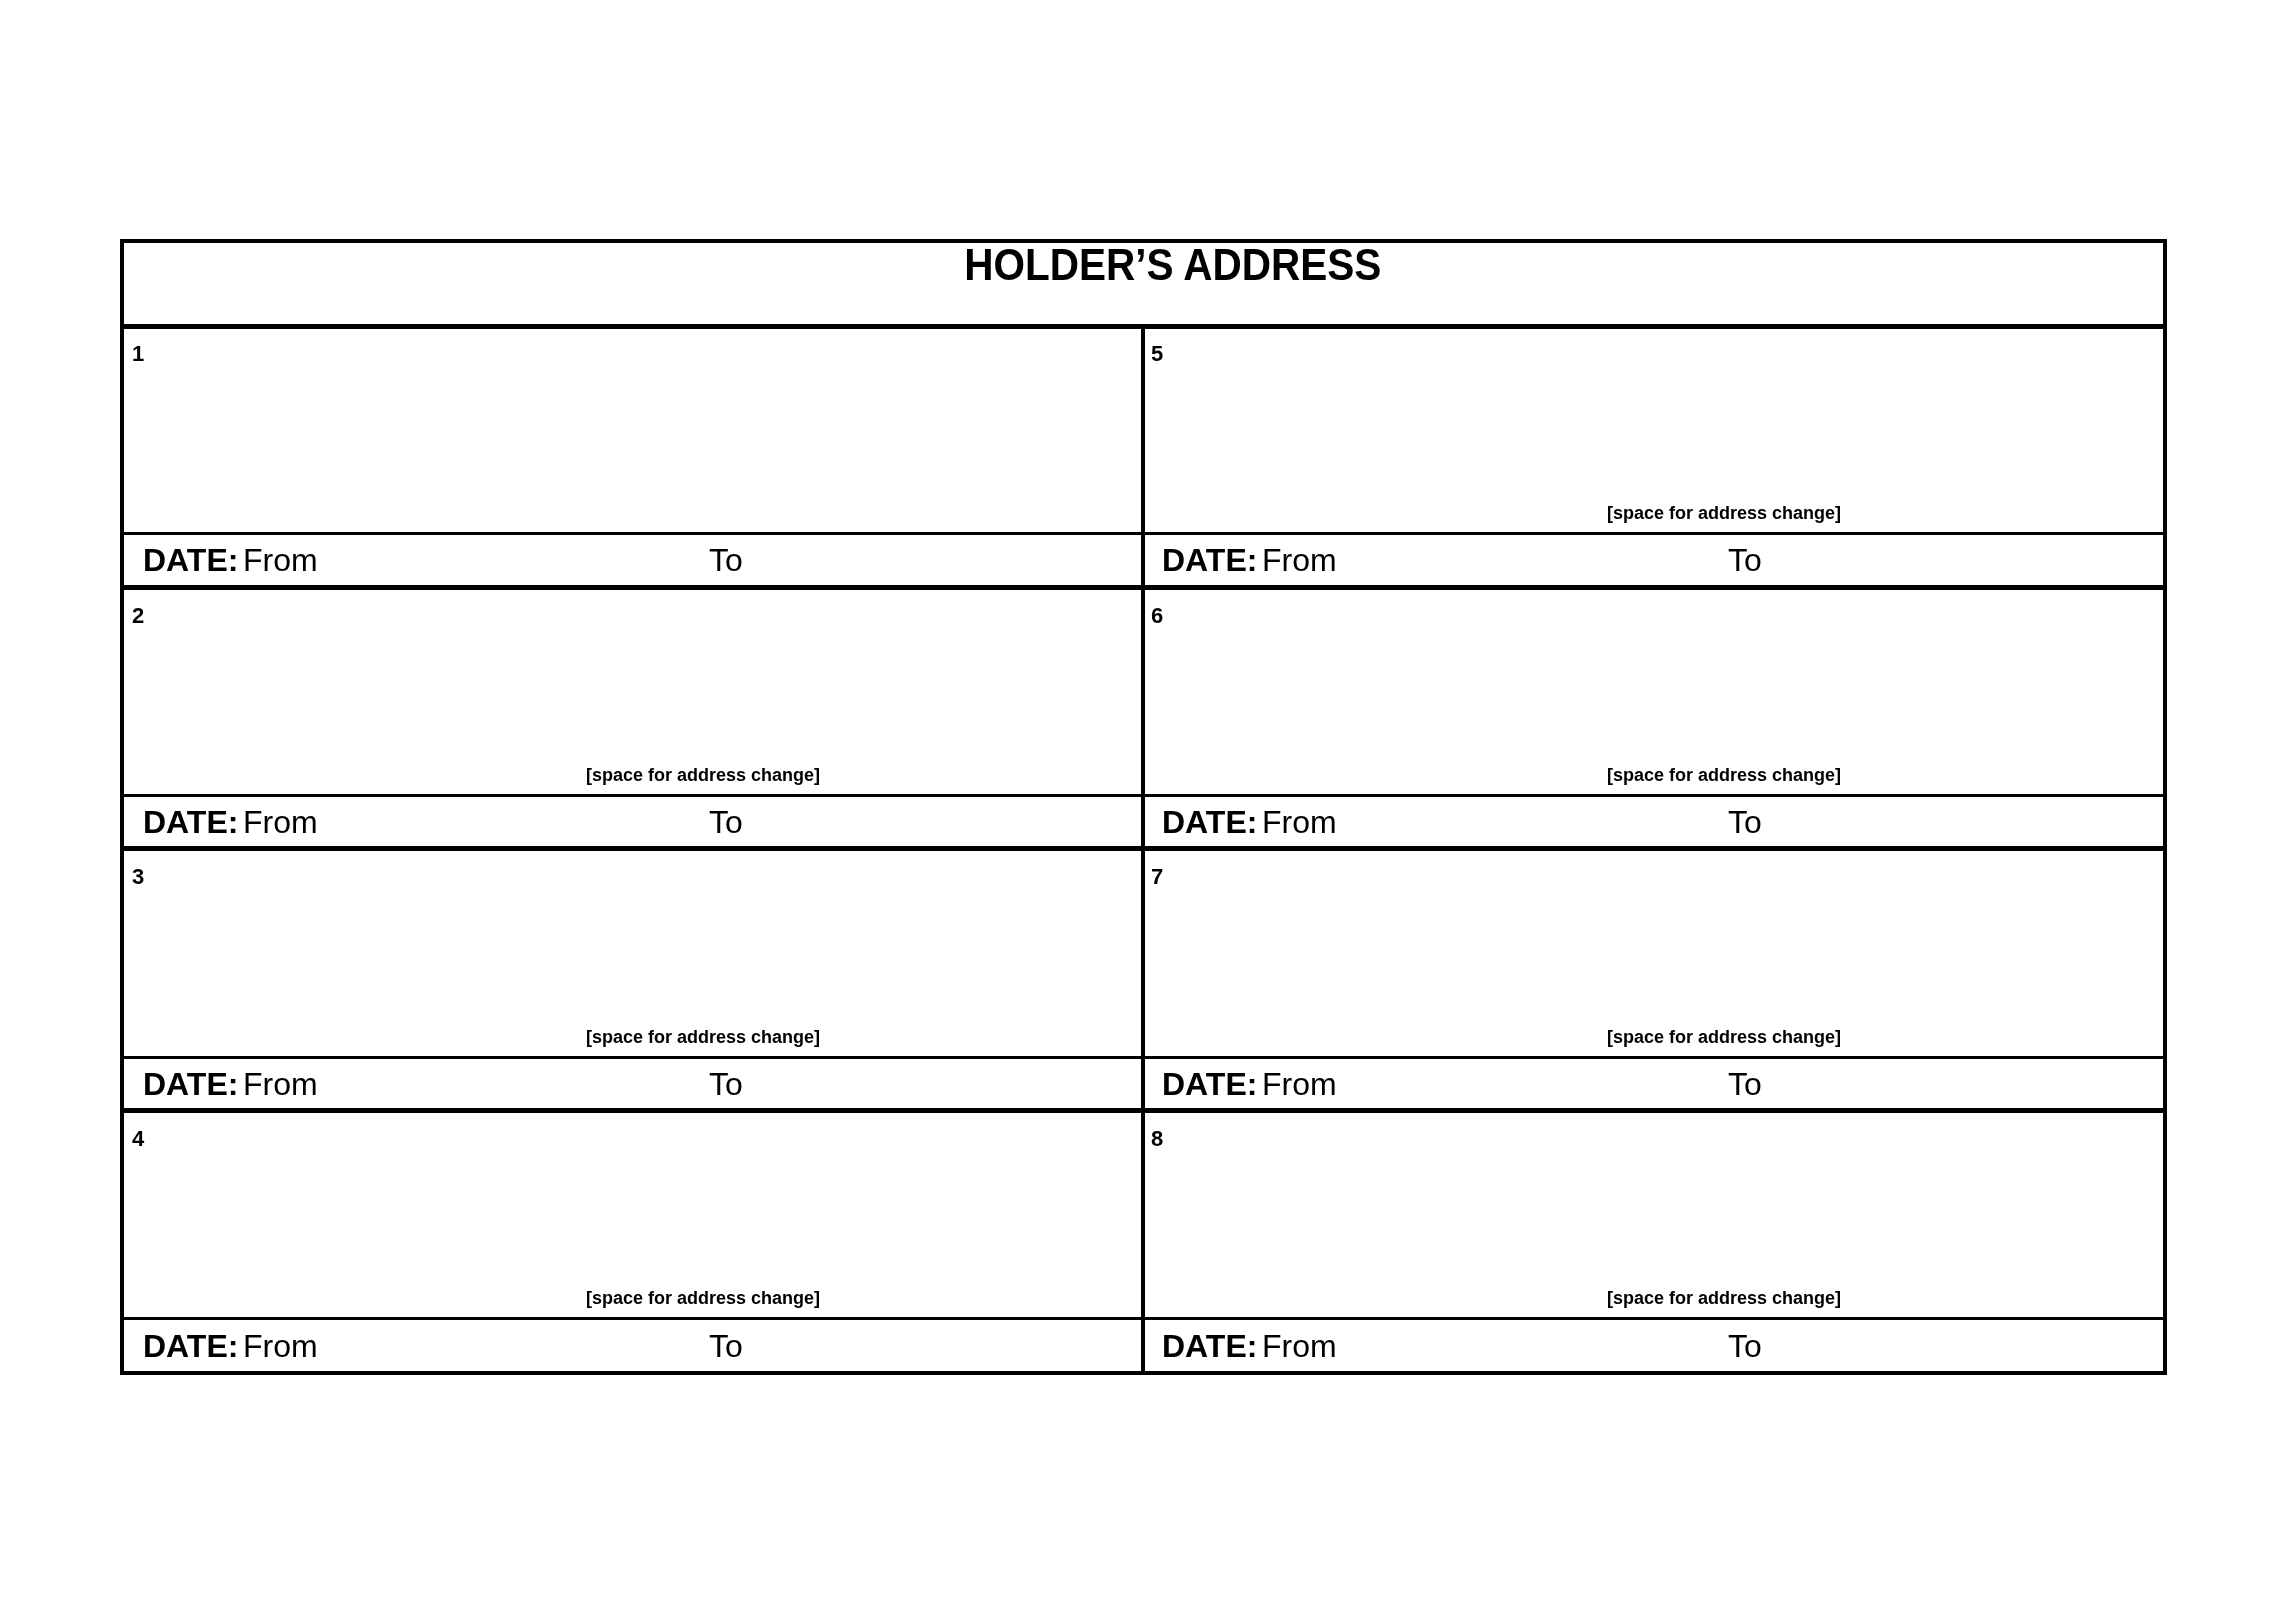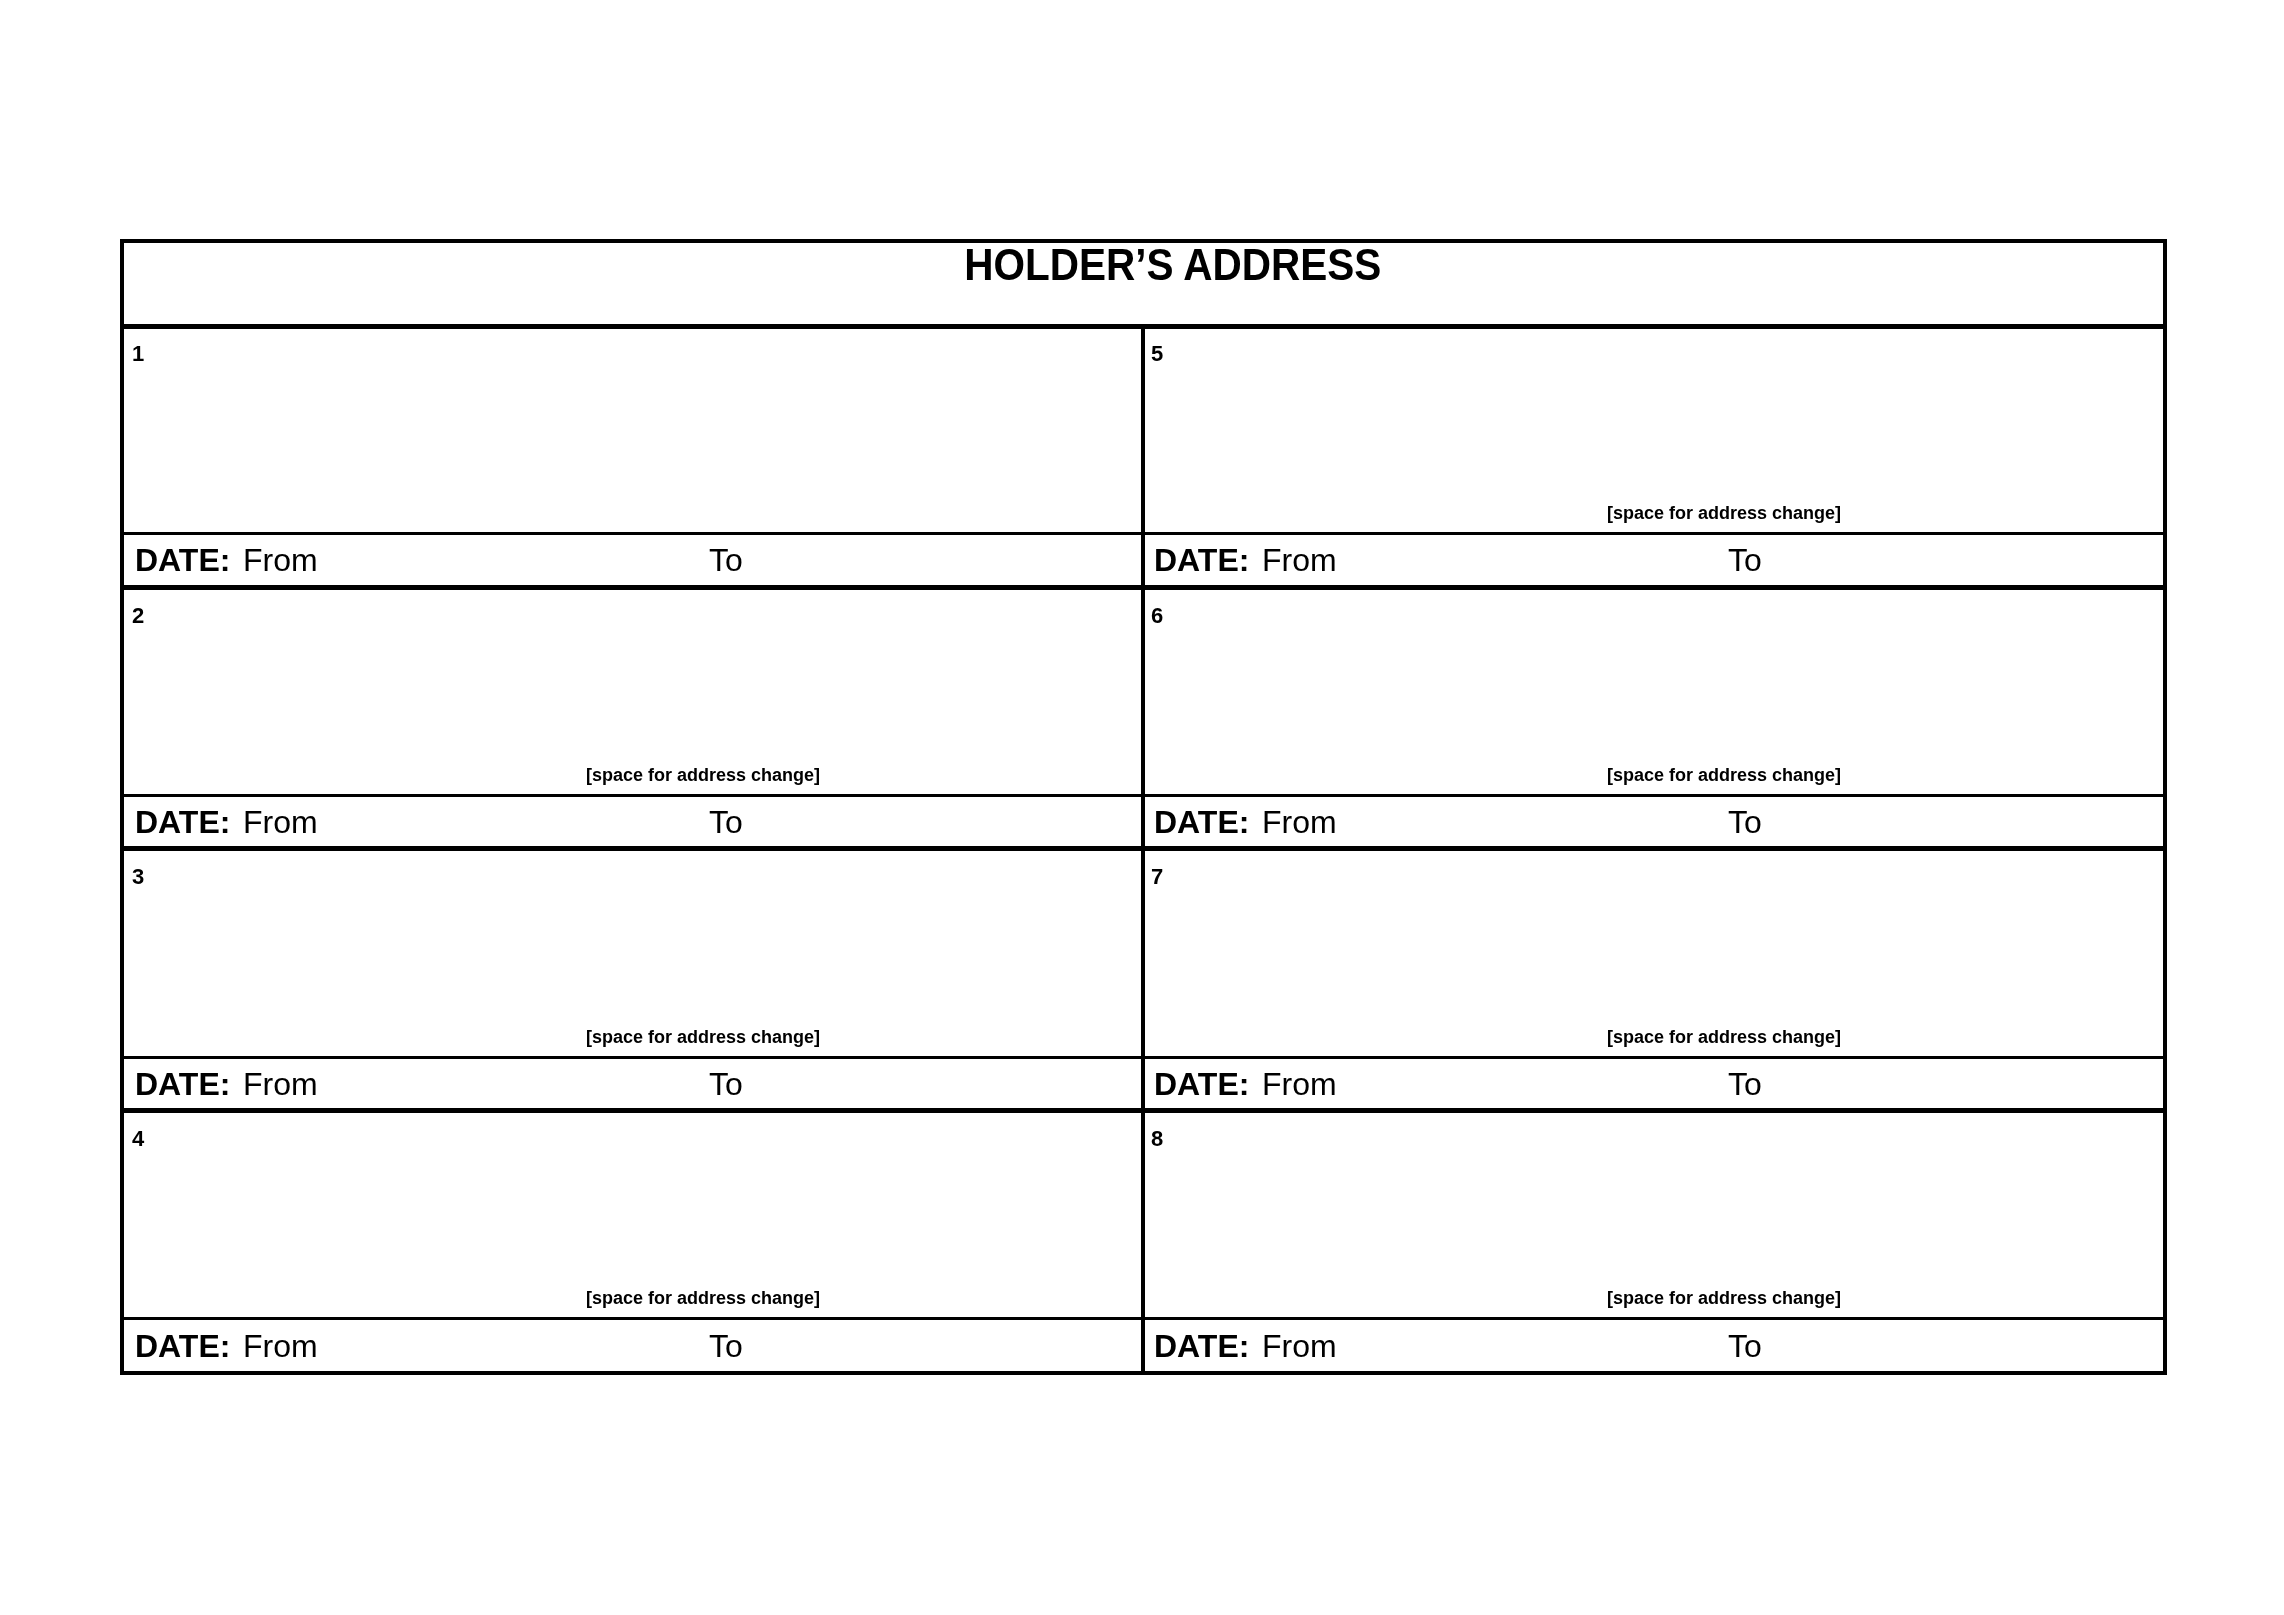--- a/index.html
+++ b/index.html
@@ -10,21 +10,21 @@
   .hline { position:absolute; left:120px; width:2047px; background:#000; }
   .hline.thick { height:4.5px; }
   .hline.thin { height:2.7px; }
   .vline { position:absolute; left:1141px; top:326px; width:3.6px; height:1047px; background:#000; }
   .title { position:absolute; left:120px; width:2010px; top:239px; height:87px;
            display:flex; align-items:flex-start; justify-content:center;margin-left:48px; }
   .title span { font-weight:bold; font-size:45px; display:inline-block; transform:scaleX(0.9); }
   .num { position:absolute; font-weight:bold; font-size:22px; line-height:22px; }
   .hint { position:absolute; font-size:18px; line-height:23.6px; text-align:center; width:1156px;font-weight:bold; }
   .daterow { position:absolute; height:51px; font-size:32px; line-height:51px; }
-  .daterow .dlabel { position:absolute; left:0; font-weight:bold; white-space:nowrap; }
+  .daterow .dlabel { position:absolute; left:8px; font-weight:bold; white-space:nowrap; }
   .daterow .from { position:absolute; left:108px; white-space:nowrap; }
   .daterow .to { position:absolute; left:574px; white-space:nowrap; }
 </style>
 </head>
 <body>
 
 <div class="frame"></div>
 <div class="title">
   <span>HOLDER’S ADDRESS</span>
 </div>

